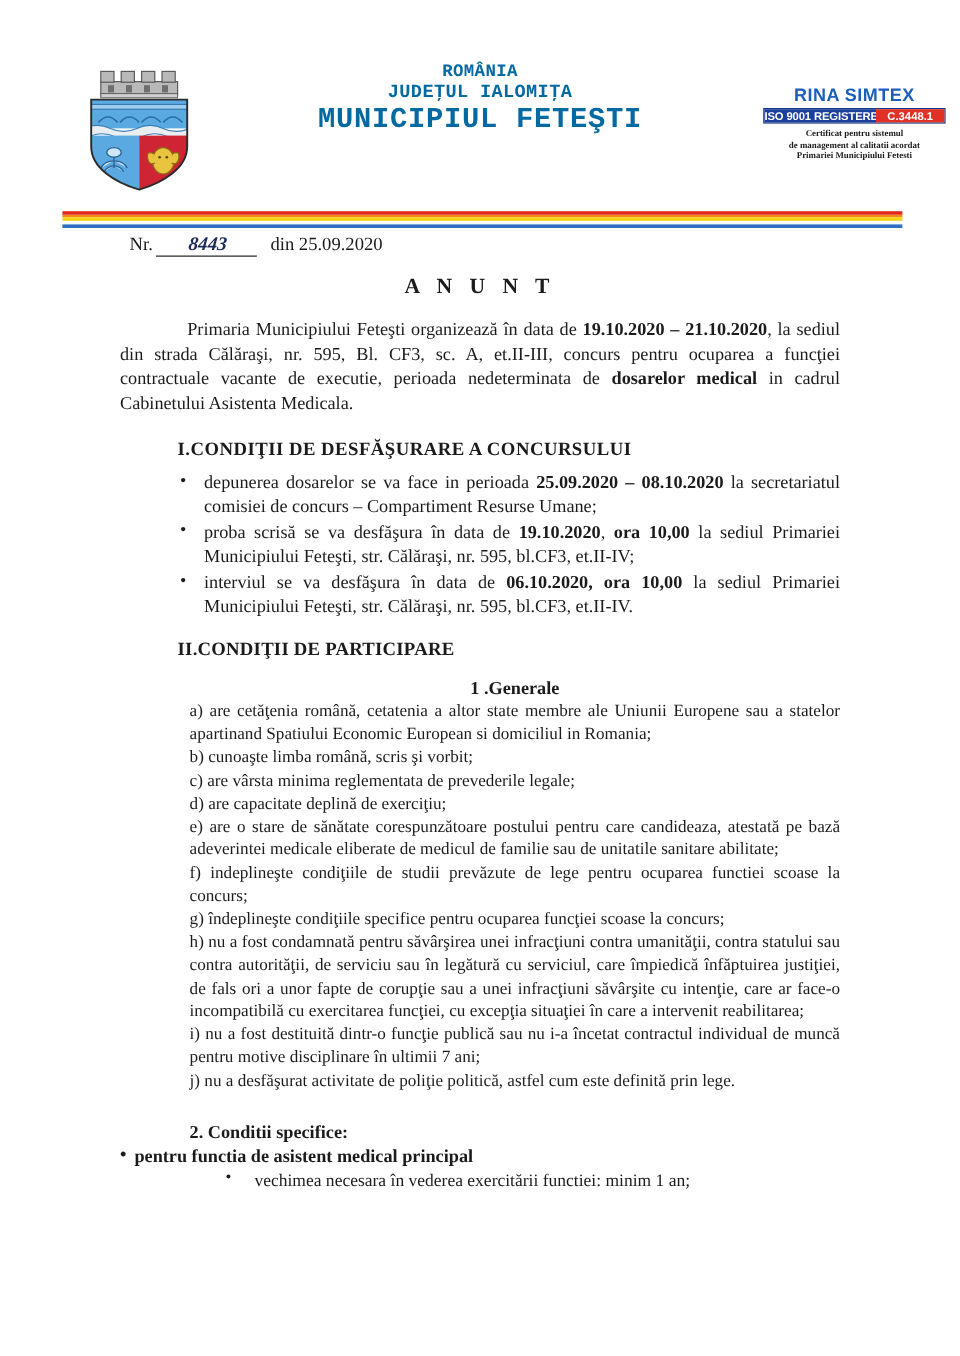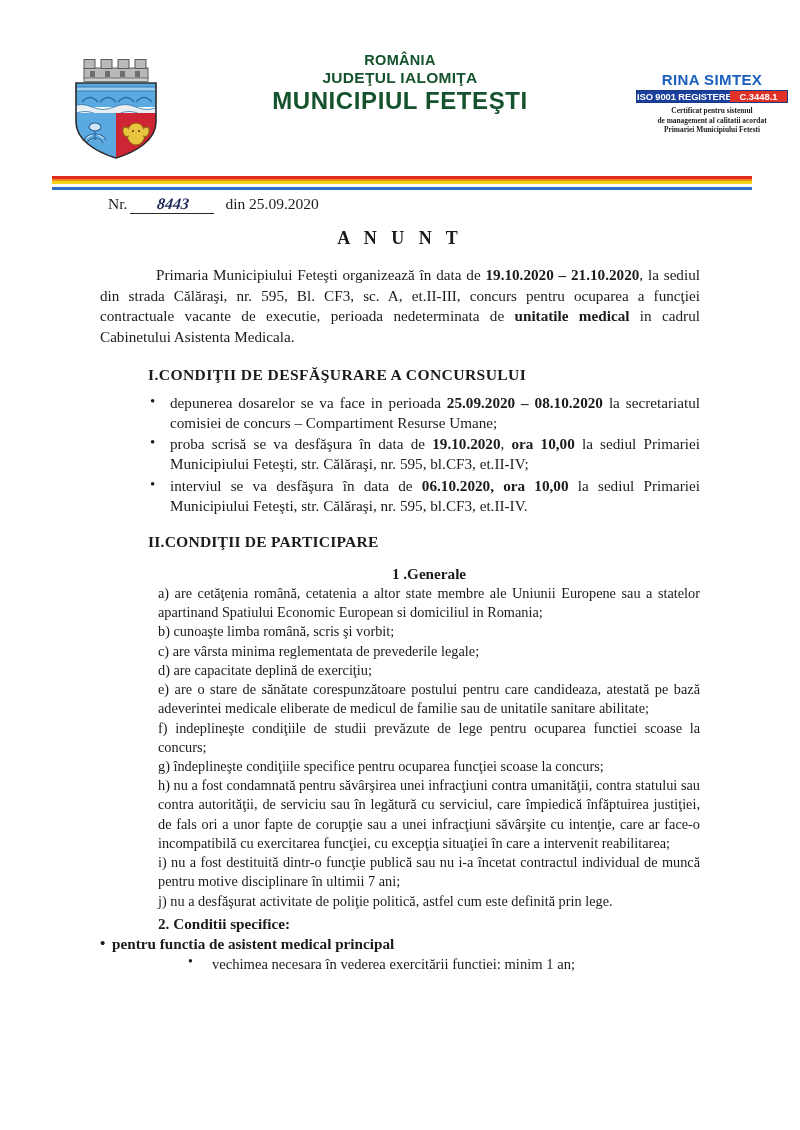--- a/index.html
+++ b/index.html
@@ -29,23 +29,23 @@
     left: 70px;
     top: 58px;
     width: 92px;
     height: 104px;
   }
   .header-center {
     text-align: center;
     width: 100%;
   }
   .hdr-line1, .hdr-line2, .hdr-line3 {
-    font-family: Liberation Sans, sans-serif;
-    font-weight: bold;
-    color: #14532d;
+    font-family: Liberation Mono, monospace;
+    font-weight: bold;
+    color: #0369a1;
     letter-spacing: 0.3px;
     line-height: 1.16;
   }
   .hdr-line1 { font-size: 14.5px; }
   .hdr-line2 { font-size: 15.5px; }
   .hdr-line3 { font-size: 24px; letter-spacing: 0.6px; }
 
   
   .rina {
     position: absolute;
@@ -208,21 +208,21 @@
   }
   .clause {
     font-size: 14.3px;
     line-height: 1.345;
     text-align: justify;
     margin: 0;
   }
   .spec-head {
     font-size: 15.2px;
     font-weight: bold;
-    margin: 4px 0 2px 58px;
+    margin: 24px 0 2px 58px;
   }
   .spec-item {
     font-size: 15.2px;
     font-weight: bold;
     margin: 0 0 0 0;
     position: relative;
     padding-left: 12px;
   }
   .spec-item::before {
     content: "•";
@@ -347,21 +347,21 @@
   <div class="nr-line">
     <span class="nr-label">Nr.</span>
     <span class="nr-value">8443</span>
     <span class="nr-date">din 25.09.2020</span>
   </div>
 
   <div class="body">
 
     <div class="doc-title">A N U N T</div>
 
-    <p class="para"><span>Primaria Municipiului Feteşti organizează în data de </span><b>19.10.2020 – 21.10.2020</b><span>, la sediul din strada Călăraşi, nr. 595, Bl. CF3, sc. A, et.II-III, concurs pentru ocuparea a funcţiei contractuale vacante de executie, perioada nedeterminata de </span><b>unitatile medical</b><span> in cadrul Cabinetului Asistenta Medicala.</span></p>
+    <p class="para"><span>Primaria Municipiului Feteşti organizează în data de </span><b>19.10.2020 – 21.10.2020</b><span>, la sediul din strada Călăraşi, nr. 595, Bl. CF3, sc. A, et.II-III, concurs pentru ocuparea a funcţiei contractuale vacante de executie, perioada nedeterminata de </span><b>dosarelor medical</b><span> in cadrul Cabinetului Asistenta Medicala.</span></p>
 
     <div class="sec-head">I.CONDIŢII  DE  DESFĂŞURARE  A  CONCURSULUI</div>
 
     <ul class="bullets">
       <li><span>depunerea dosarelor se va face in perioada </span><b>25.09.2020 – 08.10.2020</b><span> la secretariatul comisiei de concurs – Compartiment Resurse Umane;</span></li>
       <li><span>proba  scrisă se va desfăşura în data de </span><b>19.10.2020</b><span>, </span><b>ora 10,00</b><span> la sediul Primariei Municipiului Feteşti, str. Călăraşi, nr. 595, bl.CF3,  et.II-IV;</span></li>
       <li><span>interviul se va desfăşura în data de </span><b>06.10.2020, ora 10,00</b><span> la sediul Primariei Municipiului Feteşti, str. Călăraşi, nr. 595, bl.CF3, et.II-IV.</span></li>
     </ul>
 
     <div class="sec-head-2">II.CONDIŢII DE PARTICIPARE</div>

